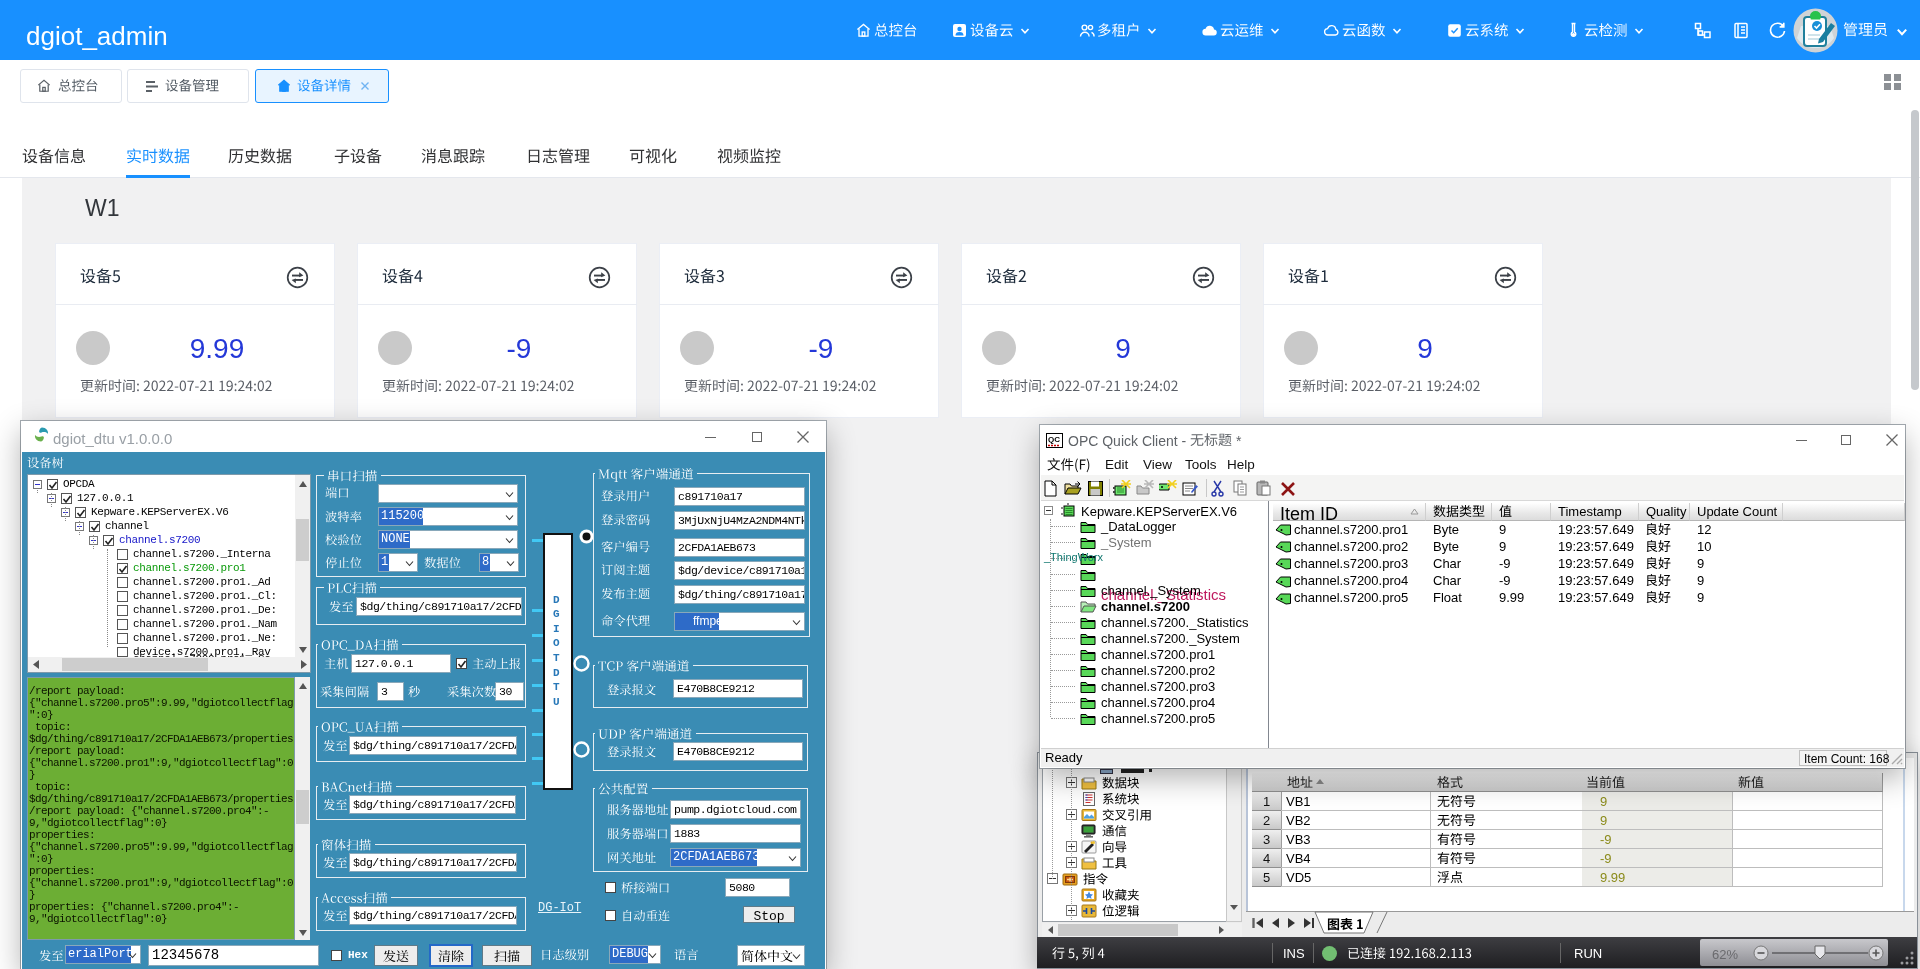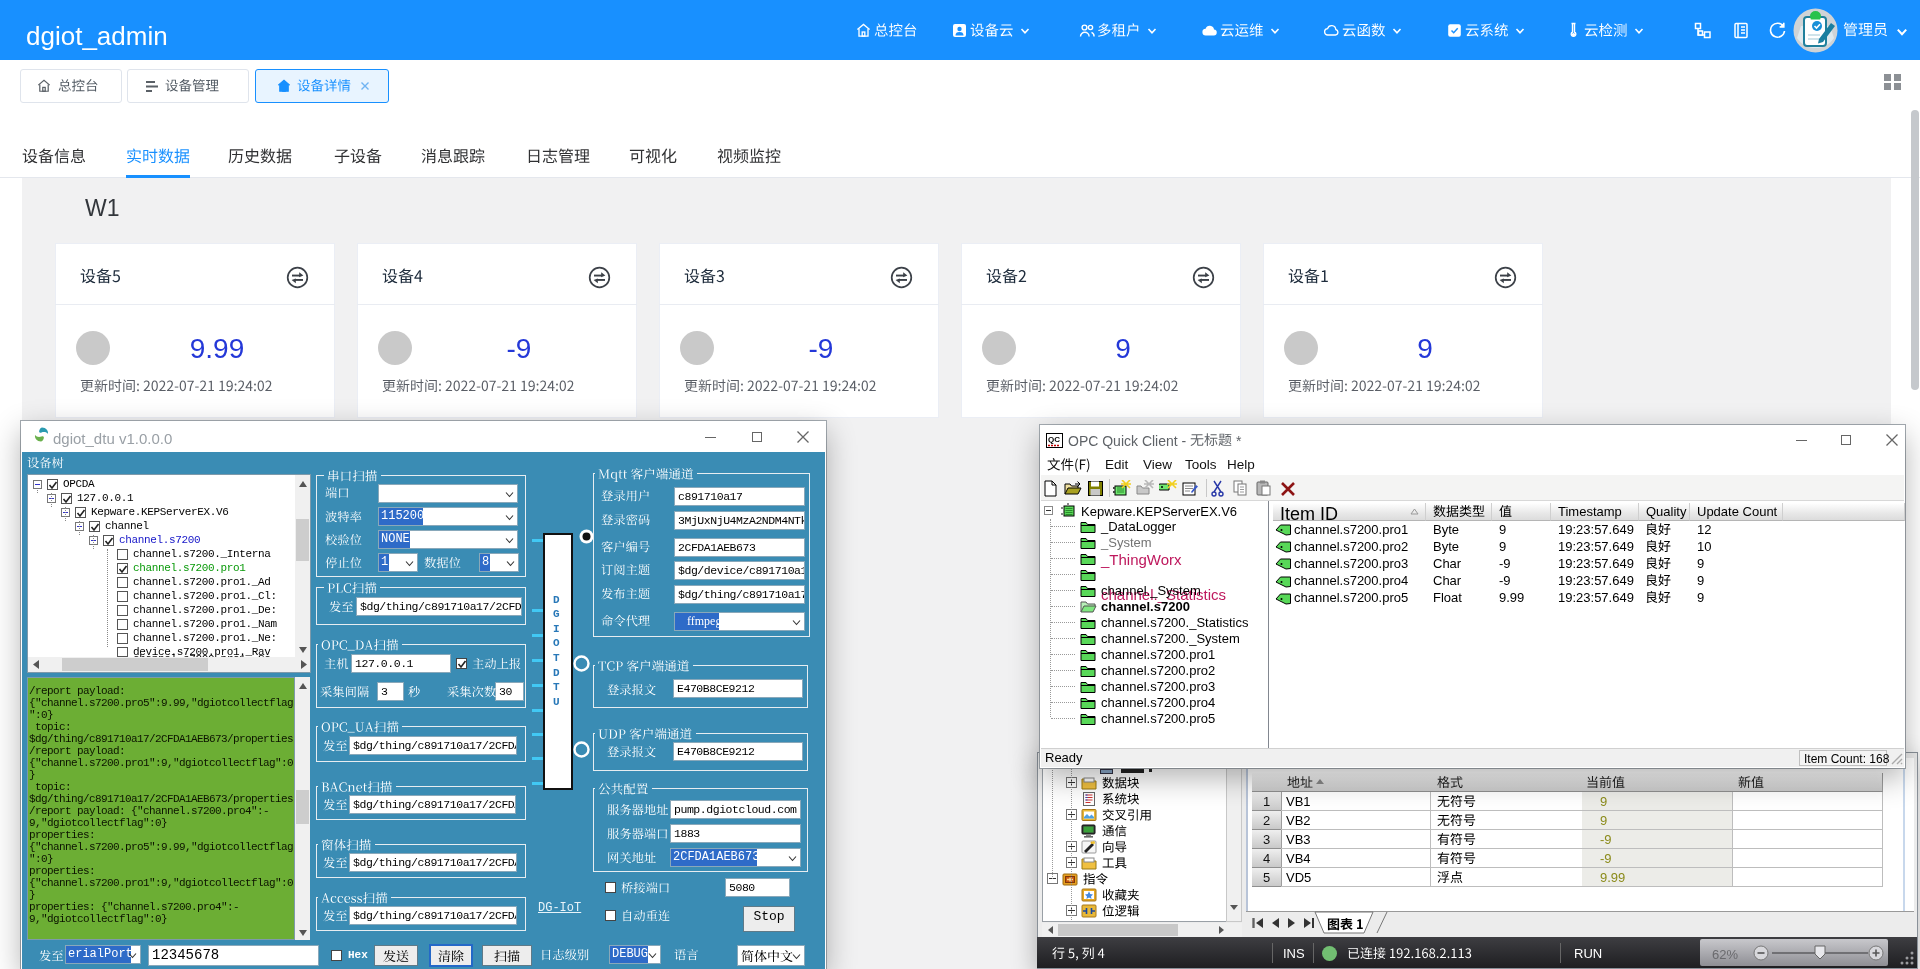--- a/index.html
+++ b/index.html
@@ -997,21 +997,21 @@
 <div class="lt" style="left:1101px;top:519px;font-size:13px;color:#000">_DataLogger</div>
 <svg class="abs" style="left:1080px;top:536px" width="16" height="14">
     <path d="M1 12.5 V2.5 h5 l1.5 2 H15 v8z" fill="#58d858" stroke="#000"></path>
     <path d="M1 5.5 h14" stroke="#000"></path>
   </svg>
 <div class="lt" style="left:1101px;top:535px;font-size:13px;color:#737373">_System</div>
 <svg class="abs" style="left:1080px;top:552px" width="16" height="14">
     <path d="M1 12.5 V2.5 h5 l1.5 2 H15 v8z" fill="#58d858" stroke="#000"></path>
     <path d="M1 5.5 h14" stroke="#000"></path>
   </svg>
-<div class="lt" style="left:1101px;top:551px;font-size:15px;color:#be185d">_ThingWorx</div>
+<div class="lt" style="left:1044px;top:551px;font-size:11px;color:#0f766e">_ThingWorx</div>
 <svg class="abs" style="left:1080px;top:568px" width="16" height="14">
     <path d="M1 12.5 V2.5 h5 l1.5 2 H15 v8z" fill="#58d858" stroke="#000"></path>
     <path d="M1 5.5 h14" stroke="#000"></path>
   </svg>
 <div class="lt" style="left:1101px;top:586px;font-size:15px;color:#be185d">channel._Statistics</div>
 <svg class="abs" style="left:1080px;top:584px" width="16" height="14">
     <path d="M1 12.5 V2.5 h5 l1.5 2 H15 v8z" fill="#58d858" stroke="#000"></path>
     <path d="M1 5.5 h14" stroke="#000"></path>
   </svg>
 <div class="lt" style="left:1101px;top:583px;font-size:13px;color:#000">channel._System</div>
@@ -1382,21 +1382,21 @@
   </svg>
 <div class="lt mono" style="left:538px;top:901px;font-size:12px;color:#e8f4fa;text-decoration:underline">DG-IoT</div>
 <div class="grp" style="left:593px;top:473px;width:217px;height:164px"></div>
 <div class="glb" style="left:595px;top:467px;width:102px;height:13px"></div>
 <div class="inp" style="left:674px;top:487px;width:131px;height:19px;line-height:17px">c891710a17</div>
 <div class="inp" style="left:674px;top:511px;width:131px;height:19px;line-height:17px">3MjUxNjU4MzA2NDM4NTkO</div>
 <div class="inp" style="left:674px;top:538px;width:131px;height:19px;line-height:17px">2CFDA1AEB673</div>
 <div class="inp" style="left:674px;top:561px;width:131px;height:19px;line-height:17px">$dg/device/c891710a17</div>
 <div class="inp" style="left:674px;top:585px;width:131px;height:19px;line-height:17px">$dg/thing/c891710a17/</div>
 <div class="cmb" style="left:674px;top:612px;width:131px;height:19px"></div>
-<div class="abs sel" style="left:675px;top:613px;width:44px;height:17px;font-family:Liberation Serif, serif;font-size:12px;line-height:17px;padding-left:12px">ffmpeg</div>
+<div class="abs sel" style="left:675px;top:613px;width:44px;height:17px;font-family:Liberation Sans, sans-serif;font-size:12px;line-height:17px;padding-left:18px">ffmpeg</div>
 <svg class="abs" style="left:792px;top:618.5px" width="9" height="7">
     <path d="M1 1.5 L4.5 5.5 L8 1.5" stroke="#333" stroke-width="1.1" fill="none"></path>
   </svg>
 <div class="grp" style="left:593px;top:665px;width:215px;height:43px"></div>
 <div class="glb" style="left:595px;top:659px;width:98px;height:13px"></div>
 <div class="inp" style="left:673px;top:679px;width:130px;height:19px;line-height:17px">E470B8CE9212</div>
 <div class="grp" style="left:593px;top:733px;width:215px;height:38px"></div>
 <div class="glb" style="left:595px;top:727px;width:101px;height:13px"></div>
 <div class="inp" style="left:673px;top:742px;width:130px;height:19px;line-height:17px">E470B8CE9212</div>
 <div class="grp" style="left:593px;top:788px;width:215px;height:84px"></div>
@@ -1404,21 +1404,21 @@
 <div class="inp" style="left:670px;top:800px;width:131px;height:19px;line-height:17px">pump.dgiotcloud.com</div>
 <div class="inp" style="left:670px;top:824px;width:131px;height:19px;line-height:17px">1883</div>
 <div class="cmb" style="left:670px;top:848px;width:131px;height:19px"></div>
 <div class="abs sel" style="left:671px;top:849px;width:86px;height:17px;font-family:'Liberation Mono',monospace;font-size:12px;line-height:17px;padding-left:2px">2CFDA1AEB673</div>
 <svg class="abs" style="left:788px;top:854.5px" width="9" height="7">
     <path d="M1 1.5 L4.5 5.5 L8 1.5" stroke="#333" stroke-width="1.1" fill="none"></path>
   </svg>
 <div class="cb" style="left:605px;top:882px"></div>
 <div class="inp" style="left:725px;top:878px;width:65px;height:19px;line-height:17px">5080</div>
 <div class="cb" style="left:605px;top:910px"></div>
-<div class="btn" style="left:743px;top:906px;width:52px;height:26px;line-height:19px;font-size:13px;font-family:'Liberation Mono',monospace">Stop</div>
+<div class="btn" style="left:743px;top:906px;width:52px;height:17px;line-height:19px;font-size:13px;font-family:'Liberation Mono',monospace">Stop</div>
 <div class="cmb" style="left:65px;top:945px;width:76px;height:19px"></div>
 <div class="abs sel" style="left:66px;top:946px;width:65px;height:17px;font-family:'Liberation Mono',monospace;font-size:12px;line-height:17px;padding-left:2px">erialPort</div>
 <svg class="abs" style="left:128px;top:951.5px" width="9" height="7">
     <path d="M1 1.5 L4.5 5.5 L8 1.5" stroke="#333" stroke-width="1.1" fill="none"></path>
   </svg>
 <div class="inp" style="left:148px;top:945px;width:171px;height:21px;font-size:14px;letter-spacing:0;line-height:19px">12345678</div>
 <div class="cb" style="left:331px;top:950px"></div>
 <div class="lt mono" style="left:348px;top:949px;font-size:11px;font-weight:bold;color:#fff">Hex</div>
 <div class="btn" style="left:374px;top:945px;width:44px;height:21px"></div>
 <div class="btn" style="left:429px;top:944px;width:44px;height:23px;border:2px solid #2468c8"></div>

